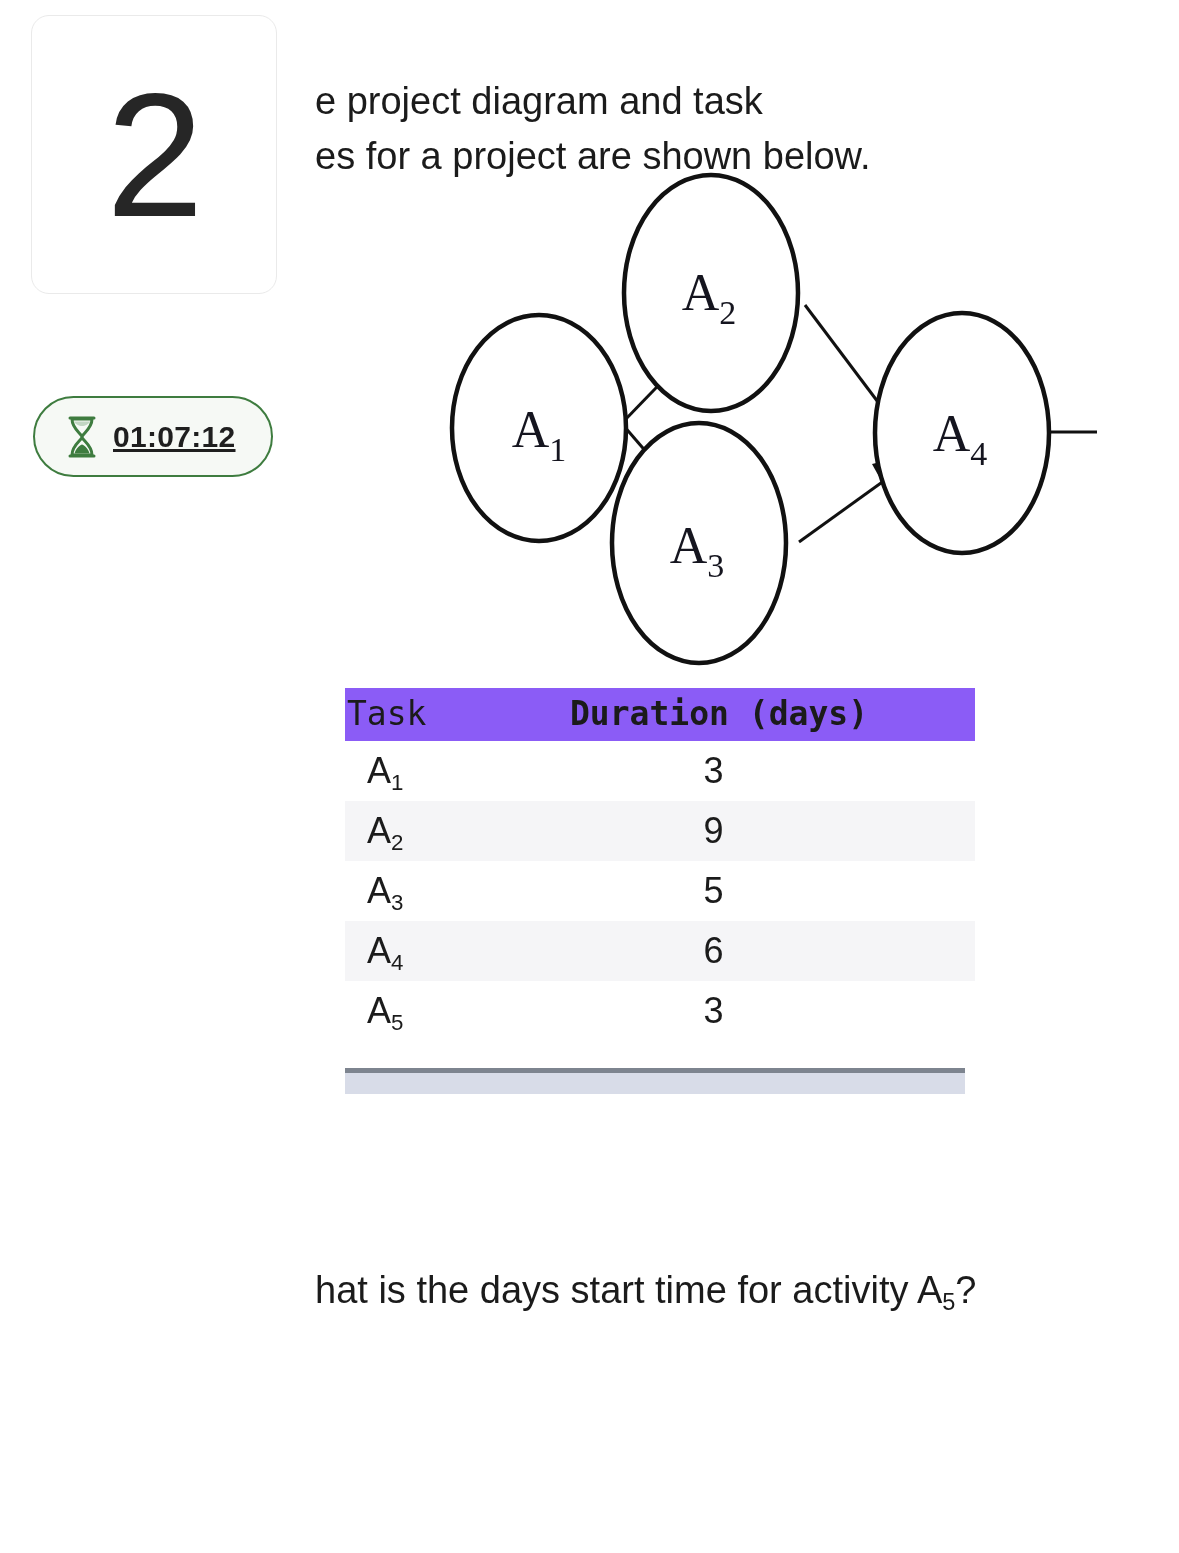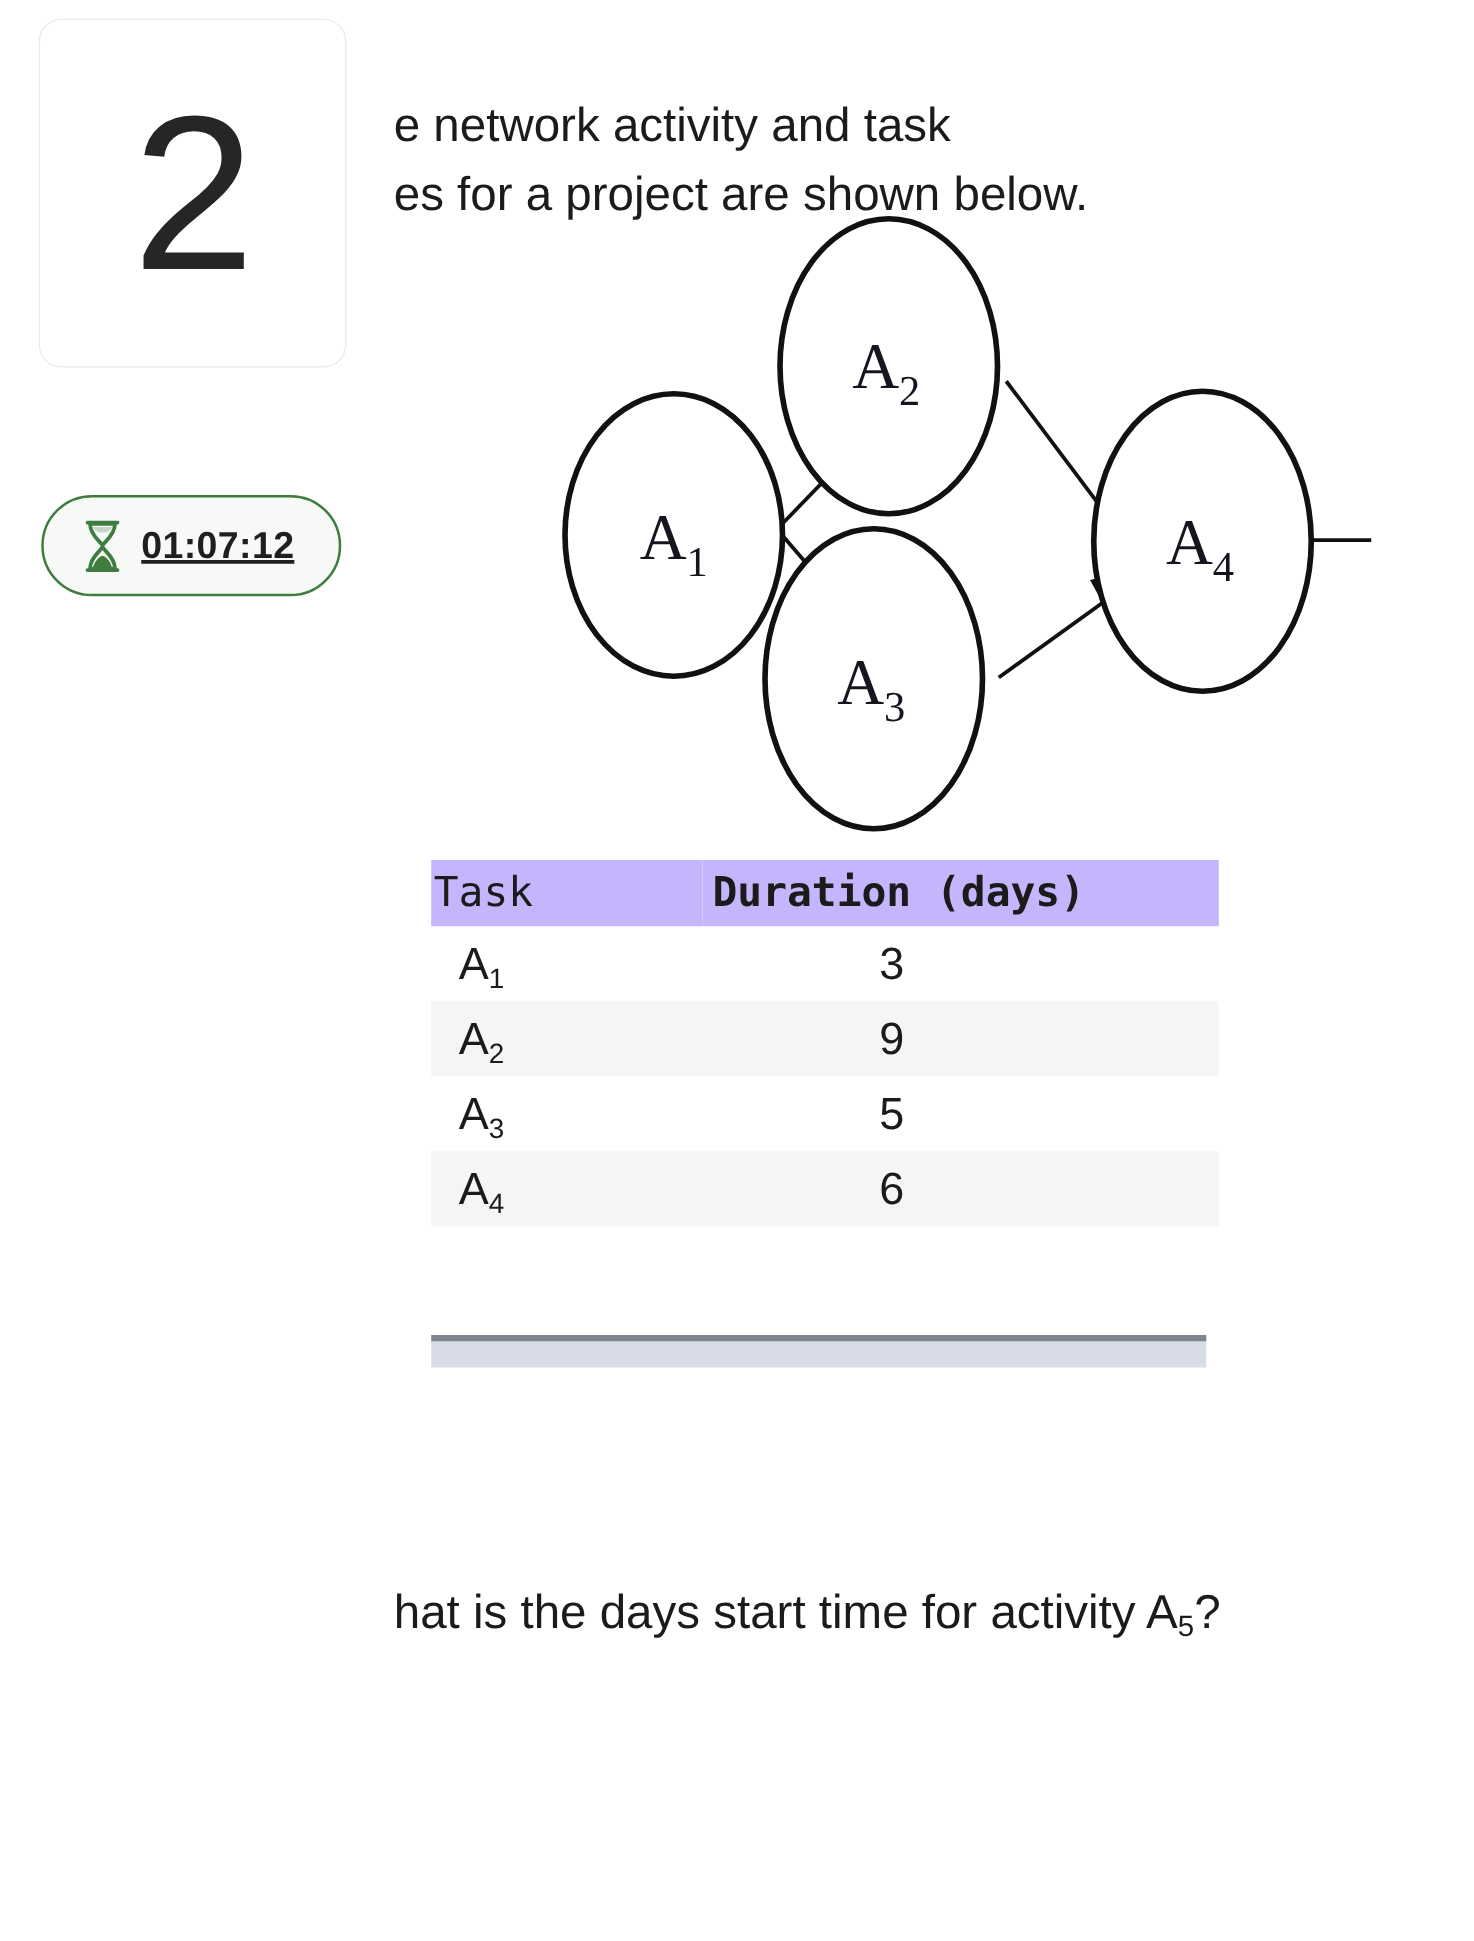--- a/index.html
+++ b/index.html
@@ -138,21 +138,21 @@
   
   #task-table {
     position: absolute;
     left: 8px;
     top: 688px;
     width: 620px;
     border-collapse: collapse;
     table-layout: fixed;
   }
   #task-table th {
-    background: #c4b5fd;
+    background: #8b5cf6;
     font-family: "DejaVu Sans Mono", "Liberation Mono", monospace;
     font-size: 33px;
     font-weight: 400;
     color: #1b1b1b;
     padding: 6px 0 8px 0;
     text-align: left;
   }
   #task-table th.col-task { width: 215px; padding-left: 2px; }
   #task-table th.col-duration { width: 405px; text-align: left; padding-left: 8px; font-weight: bold; }
 
@@ -217,21 +217,21 @@
       <path d="M9.5 38.5 C11 33 15.5 29.5 17 29.5 C18.5 29.5 23 33 24.5 38.5 Z" fill="#3e7c3f"></path>
       <path d="M9 6.5 L25 6.5 C24 9 20 11 17 11 C14 11 10 9 9 6.5 Z" fill="#3e7c3f" opacity="0.28"></path>
     </svg>
     <span class="timer-text">01:07:12</span>
   </div>
 
 </div>
 
 <div id="content-column">
 
-  <div id="intro-text">e network activity and task
+  <div id="intro-text">e project diagram and task
 es for a project are shown below.</div>
 
   <div id="network-diagram">
     <svg viewBox="0 0 842 470" xmlns="http://www.w3.org/2000/svg">
 
       <g>
         <line class="edge-line" x1="286" y1="237" x2="375" y2="145"></line>
         <polygon class="edge-head" points="390,128 344,142 365,168"></polygon>
       </g>
 
@@ -302,20 +302,24 @@
         <td class="cell-duration">9</td>
       </tr>
       <tr>
         <td class="cell-task"><span>A</span><sub>3</sub></td>
         <td class="cell-duration">5</td>
       </tr>
       <tr class="odd-row">
         <td class="cell-task"><span>A</span><sub>4</sub></td>
         <td class="cell-duration">6</td>
       </tr>
+      <tr>
+        <td class="cell-task"><span>A</span><sub>5</sub></td>
+        <td class="cell-duration">3</td>
+      </tr>
     </tbody>
   </table>
 
   <div id="table-footer"></div>
 
   <div id="question-text"><span>hat is the days start time for activity A</span><sub>5</sub><span>?</span></div>
 
 </div>
 
 </body></html>

